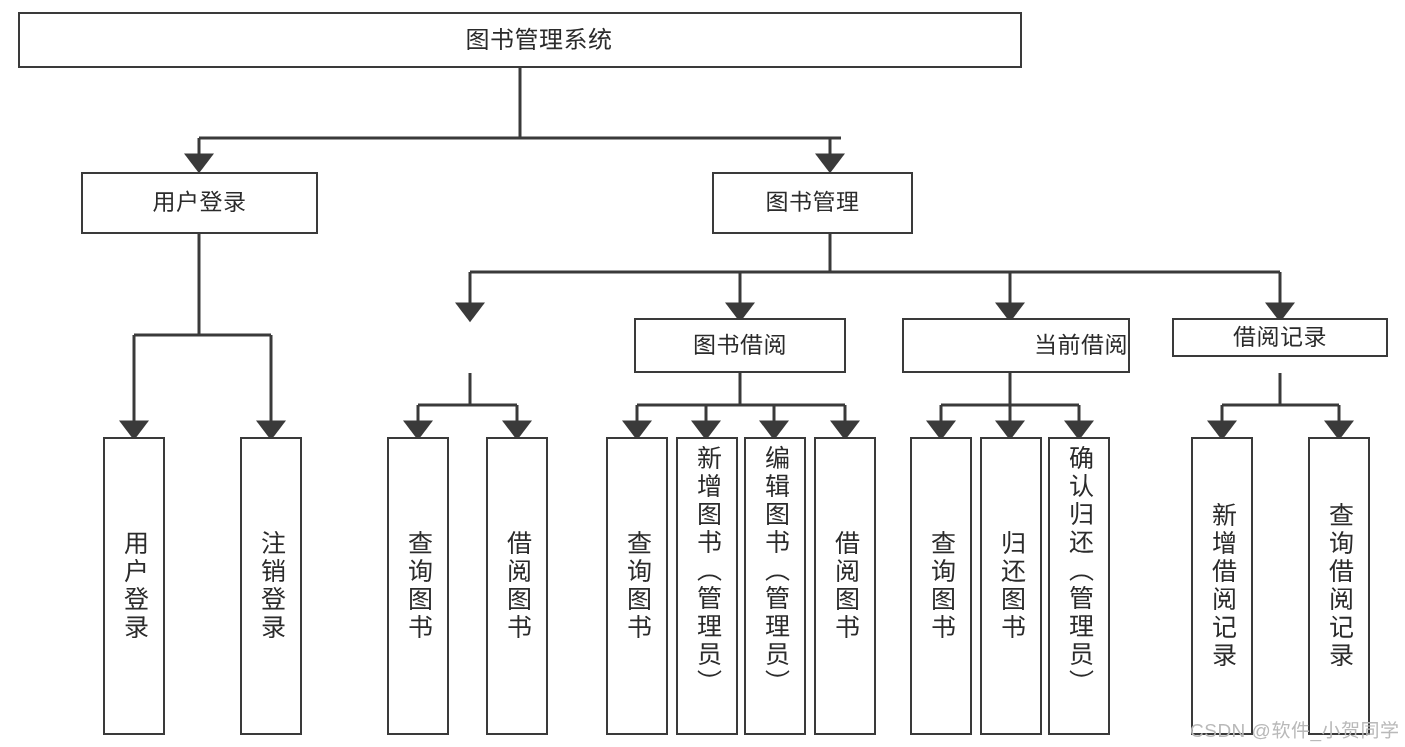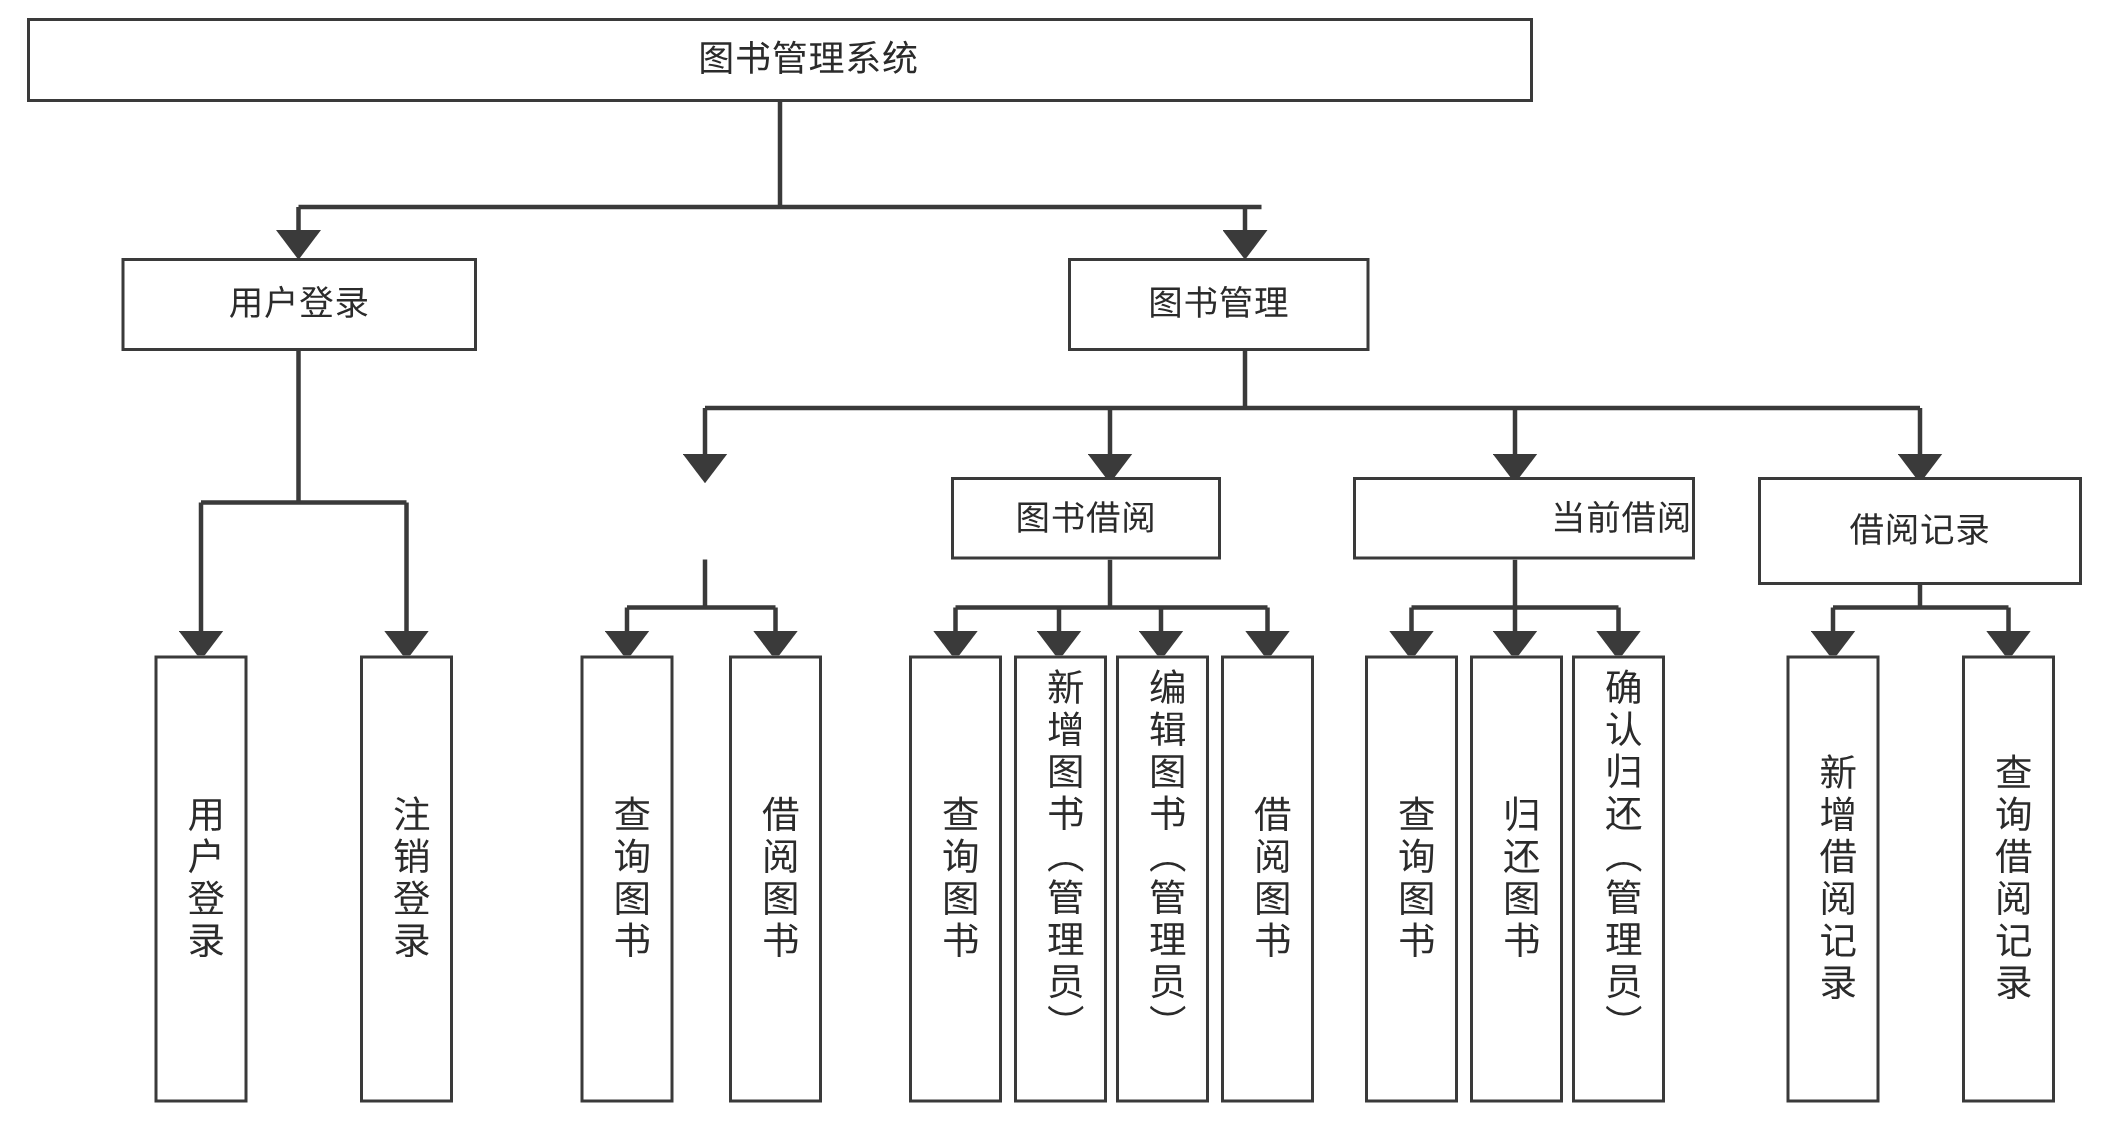--- a/index.html
+++ b/index.html
@@ -144,29 +144,29 @@
 
   <div class="node horiz" style="left:81px; top:172px; width:237px; height:62px;">
     <span class="label">用户登录</span>
   </div>
 
   <div class="node horiz" style="left:712px; top:172px; width:201px; height:62px;">
     <span class="label">图书管理</span>
   </div>
 
 
-  <div class="node horiz" style="left:634px; top:318px; width:180px; height:55px;">
+  <div class="node horiz" style="left:634px; top:318px; width:212px; height:55px;">
     <span class="label">图书借阅</span>
   </div>
 
   <div class="node horiz" style="left:902px; top:318px; width:228px; height:55px;justify-content:flex-end;">
     <span class="label">当前借阅</span>
   </div>
 
-  <div class="node horiz" style="left:1172px; top:318px; width:216px; height:72px;">
+  <div class="node horiz" style="left:1172px; top:318px; width:216px; height:39px;">
     <span class="label">借阅记录</span>
   </div>
 
   <div class="node vert short" style="left:103px; top:437px; width:62px; height:298px;">
     <span class="label">用户登录</span>
   </div>
 
   <div class="node vert short" style="left:240px; top:437px; width:62px; height:298px;">
     <span class="label">注销登录</span>
   </div>
@@ -208,14 +208,15 @@
   </div>
 
   <div class="node vert short" style="left:1191px; top:437px; width:62px; height:298px;">
     <span class="label">新增借阅记录</span>
   </div>
 
   <div class="node vert short" style="left:1308px; top:437px; width:62px; height:298px;">
     <span class="label">查询借阅记录</span>
   </div>
 
+  <div class="watermark" style="left:1190px; top:715px;">CSDN @软件_小贺同学</div>
 
 </div>
 
 </body></html>

